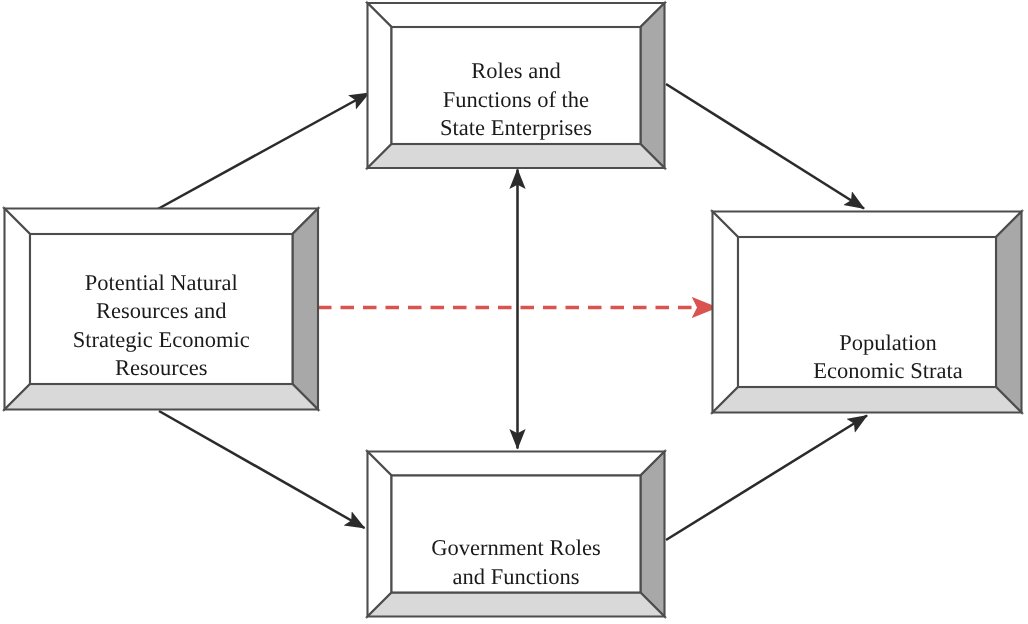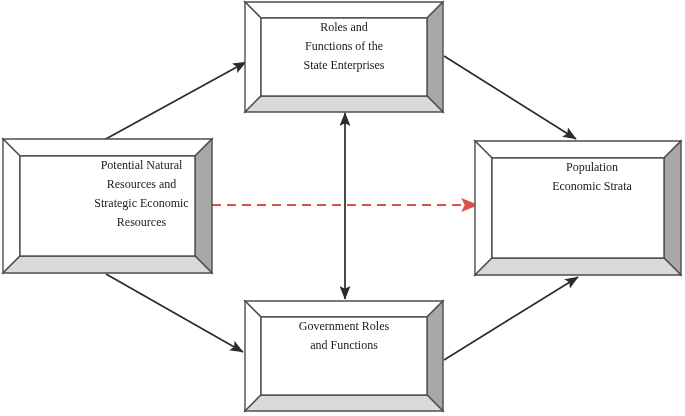--- a/index.html
+++ b/index.html
@@ -19,26 +19,26 @@
   svg.layer {
     position: absolute;
     left: 0;
     top: 0;
     width: 685px;
     height: 416px;
   }
   .node-label {
     position: absolute;
     display: flex;
-    align-items: flex-start;
+    align-items: flex-end;
     justify-content: center;
     text-align: center;
     color: #1a1a1a;
     font-family: "Liberation Serif", "DejaVu Serif", serif;
-    font-size: 12px;
+    font-size: 15px;
     line-height: 19px;
     pointer-events: none;
     white-space: pre-line;
   }
   .node-label span { display: block; }
 </style>
 </head>
 <body>
 
 <div id="canvas">
@@ -92,21 +92,21 @@
           <polygon points="245,411 261,395 427,395 443,411" fill="#d9d9d9" stroke="#4d4d4d" stroke-width="1.4"></polygon>
           <rect x="261" y="317" width="166" height="78" fill="#ffffff" stroke="#4d4d4d" stroke-width="1.4"></rect>
         </g>
       </g>
   </svg>
 
   <div id="labels-layer">
       <div class="node-label" style="left: 261px; top: 18px; width: 166px; height: 78px;"><span>Roles and
 Functions of the
 State Enterprises</span></div>
-      <div class="node-label" style="left: 20px; top: 156px; width: 175px; height: 100px; padding-left: 34px;"><span>Potential Natural
+      <div class="node-label" style="left: 20px; top: 156px; width: 175px; height: 100px;"><span>Potential Natural
 Resources and
 Strategic Economic
 Resources</span></div>
       <div class="node-label" style="left: 492px; top: 158px; width: 172px; height: 100px; padding-left: 14px;"><span>Population
 Economic Strata</span></div>
       <div class="node-label" style="left: 261px; top: 317px; width: 166px; height: 78px;"><span>Government Roles
 and Functions</span></div>
     </div>
 
 </div>

